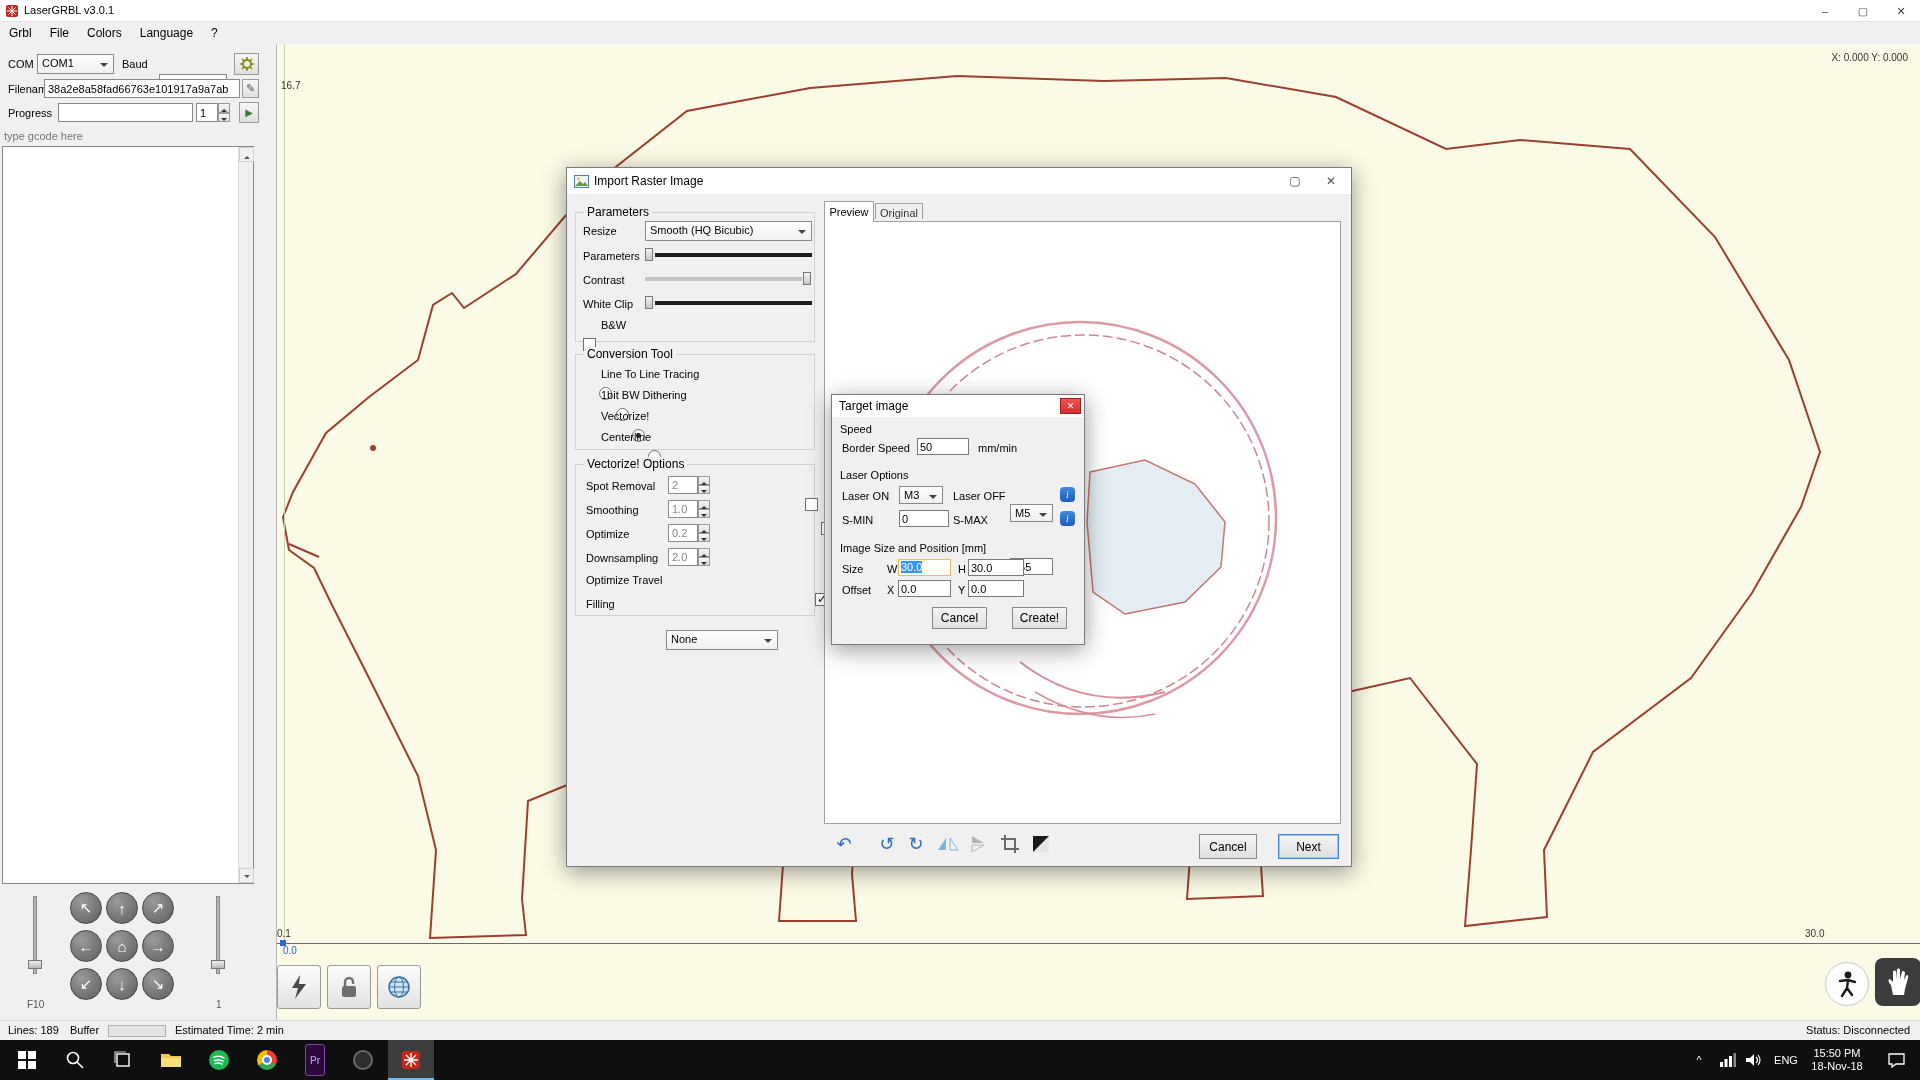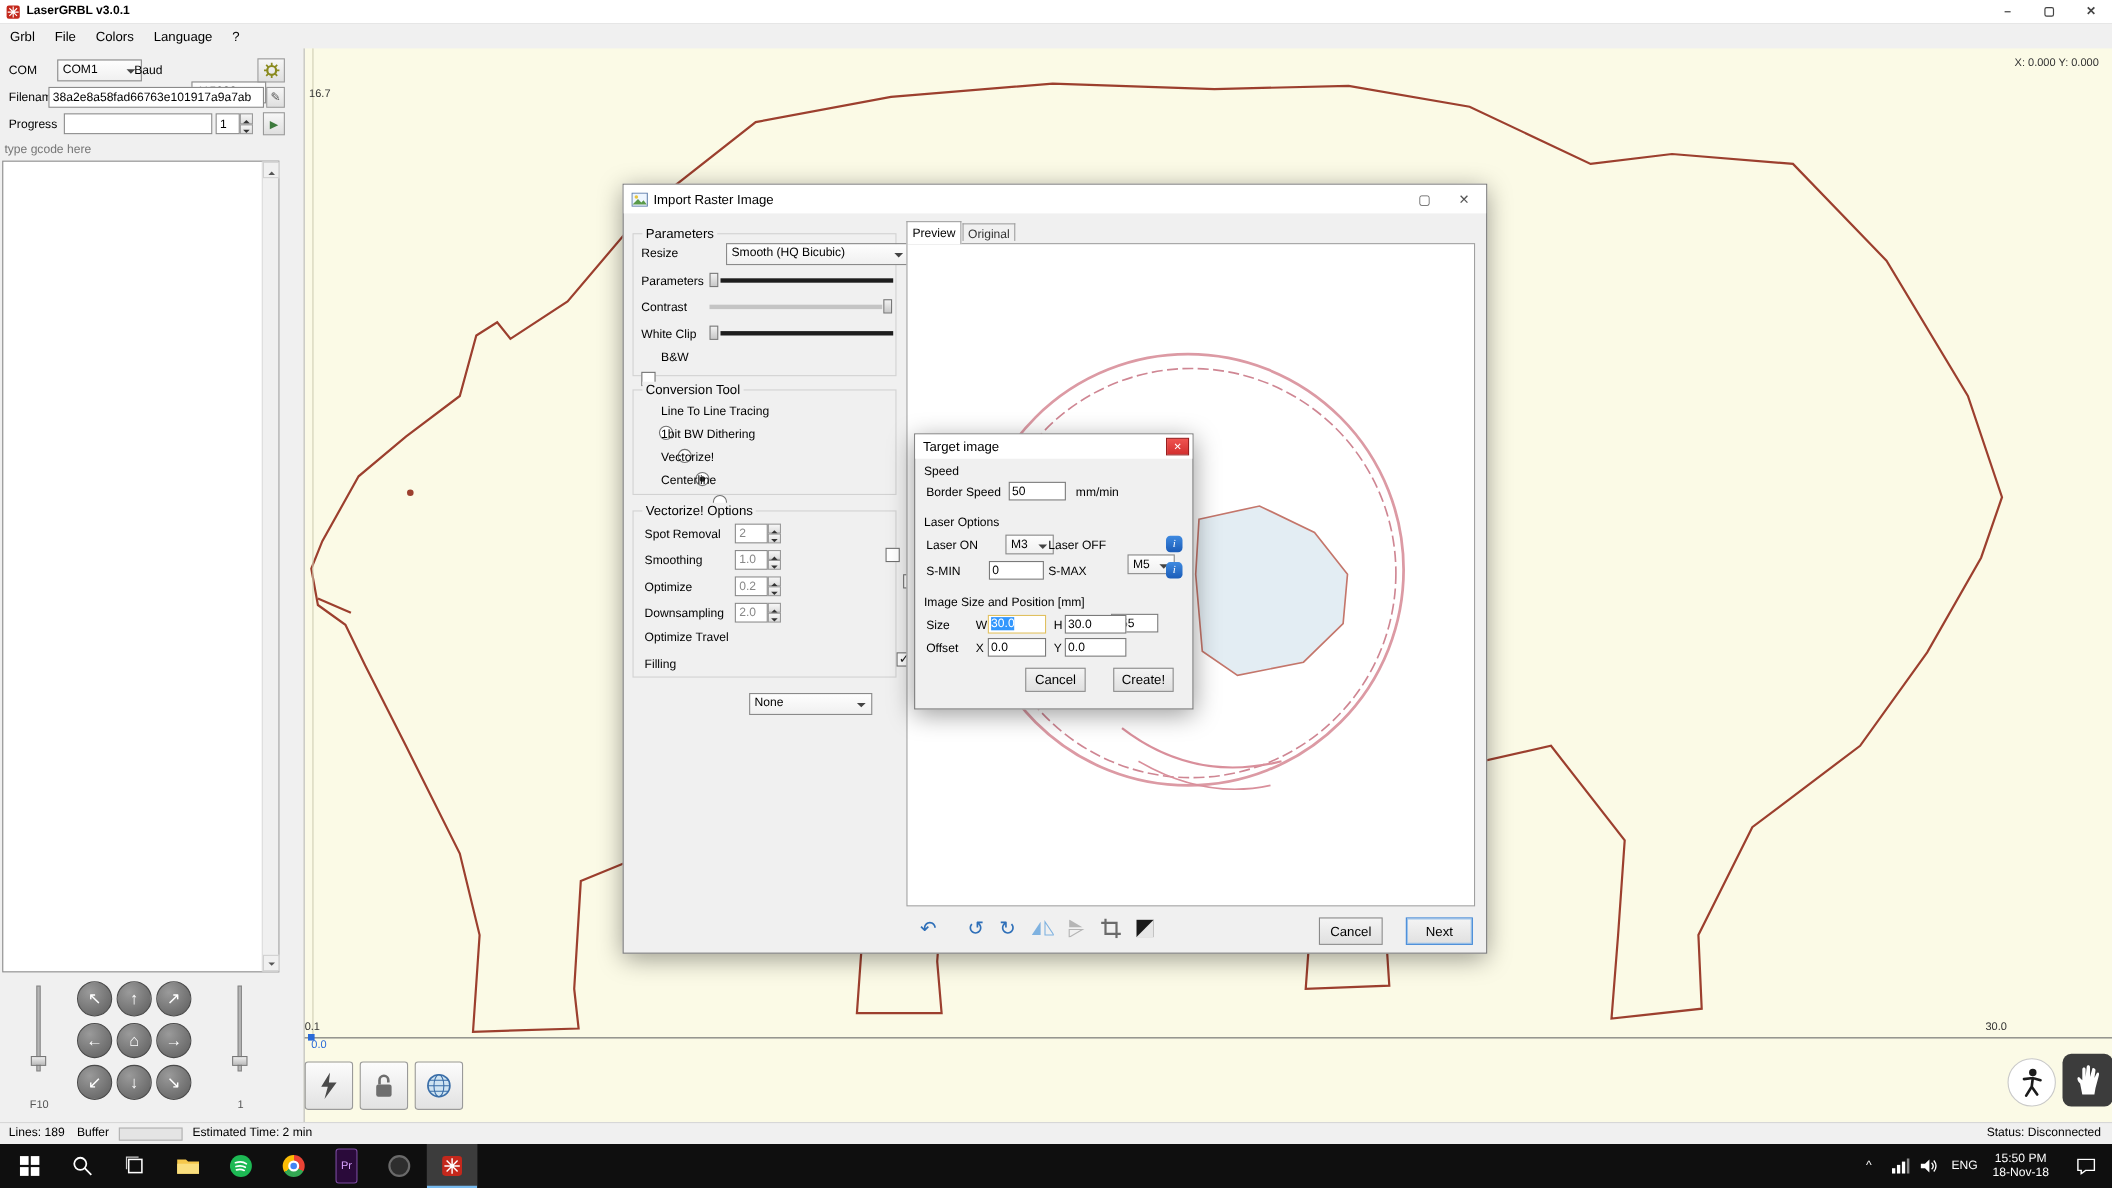--- a/index.html
+++ b/index.html
@@ -2,32 +2,32 @@
 <html><head>
 <meta charset="utf-8">
 <style>
   * { box-sizing: border-box; margin: 0; padding: 0; }
   html,body { width:1920px; height:1080px; overflow:hidden; background:#f0f0f0;
     font-family:"Liberation Sans", sans-serif; font-size:12px; color:#000; }
   .abs { position:absolute; }
   .s10 { font-size:10px; } .s11 { font-size:11px; }
 
   
-  #titlebar { left:0; top:0; width:1920px; height:22px; background:#fff; border-bottom:1px solid #e4e4e4;font-weight:bold; }
+  #titlebar { left:0; top:0; width:1920px; height:22px; background:#fff; border-bottom:1px solid #e4e4e4; }
   #titlebar .t { position:absolute; left:24px; top:4px; font-size:11px; }
   .winbtn { position:absolute; top:0; width:38px; height:22px; text-align:center; line-height:22px; color:#444; font-size:11px; }
   #menubar { left:0; top:22px; width:1920px; height:22px; background:#f0f0f0; display:flex; align-items:center; }
   .menuitem { padding:3px 9px; }
 
   
   #left-panel { left:0; top:44px; width:276px; height:976px; background:#f0f0f0; }
   .inp { background:#fff; border:1px solid #8a8a8a; height:19px; font-size:11px; padding:0 3px;
     font-family:"Liberation Sans",sans-serif; }
   .sel { background:linear-gradient(#fefefe,#f0f0f0); border:1px solid #8a8a8a; height:20px; font-size:11px;
-    padding:2px 16px 0 4px; position:relative; white-space:nowrap; overflow:hidden;margin-left:15px; }
+    padding:2px 16px 0 4px; position:relative; white-space:nowrap; overflow:hidden; }
   .sel::after { content:""; position:absolute; right:5px; top:8px; border:4px solid transparent; border-top-color:#444; }
   .btn3 { background:linear-gradient(#f7f7f7,#dfdfdf); border:1px solid #9a9a9a; display:flex;
     align-items:center; justify-content:center; }
   .updown { width:12px; height:19px; display:flex; flex-direction:column; }
   .updown div { flex:1; background:linear-gradient(#f7f7f7,#ddd); border:1px solid #9a9a9a; position:relative; }
   .updown div::after { content:""; position:absolute; left:2px; border:3px solid transparent; }
   .updown .u::after { top:2px; border-bottom-color:#333; }
   .updown .d::after { top:4px; border-top-color:#333; }
   #gcode-list { left:2px; top:102px; width:252px; height:738px; background:#fff; border:1px solid #888; }
   .vsb { position:absolute; right:0; top:0; width:15px; height:100%; background:#f0f0f0; border-left:1px solid #ddd; }

